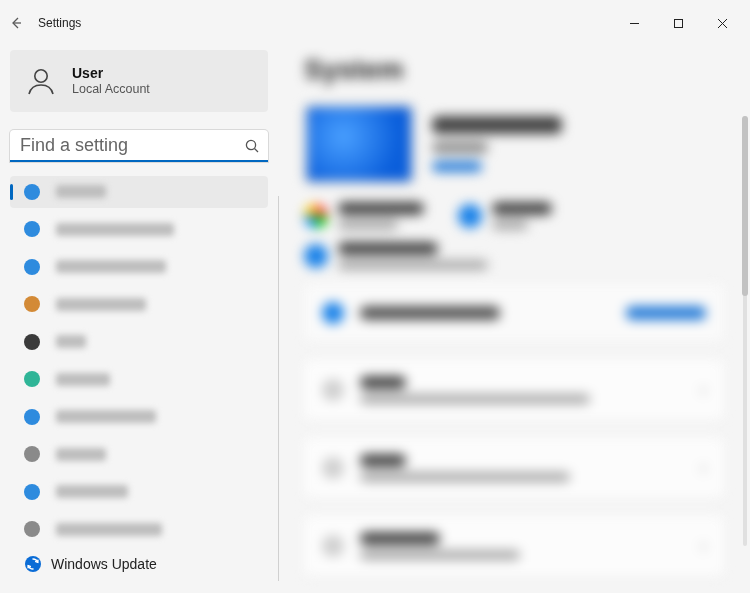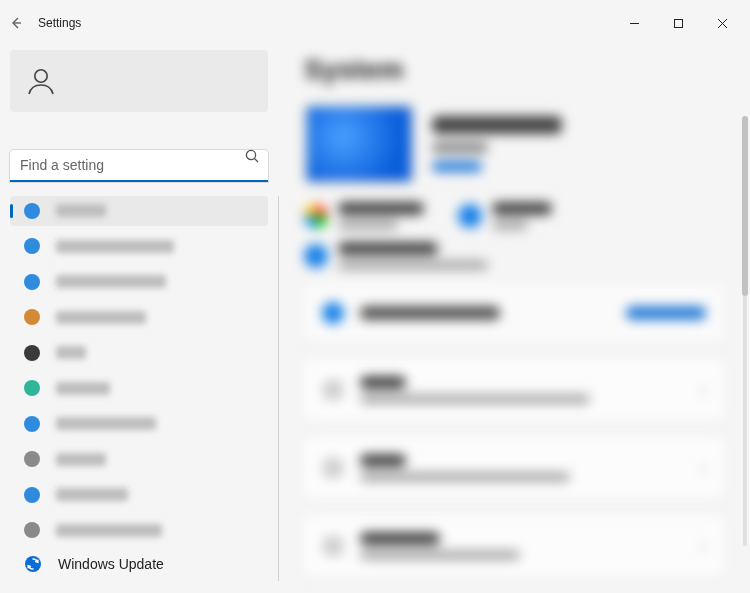--- a/index.html
+++ b/index.html
@@ -17,32 +17,32 @@
   .app { display: flex; height: calc(100% - 46px); }
 
   
   .sidebar { width: 278px; padding: 4px 10px 10px 10px; display: flex; flex-direction: column; position: relative; }
   .account-card { background: #eaeaea; border-radius: 4px; padding: 14px 14px; display: flex; align-items: center; gap: 14px; }
   .account-card .avatar { width: 34px; height: 34px; display: flex; align-items: center; justify-content: center; }
   .account-card .name { font-size: 14px; font-weight: 600; color: #111; line-height: 1.2; }
   .account-card .sub  { font-size: 12.5px; color: #555; line-height: 1.2; }
 
   .search-wrap { margin-top: 18px; position: relative; }
-  .search-input { width: 100%; height: 32px; border: none; border-bottom: 2px solid #0067c0; border-radius: 4px 4px 0 0; background: #fff; padding: 0 34px 0 10px; font-size: 14px; color: #15803d; outline: none; box-shadow: 0 0 0 1px #d9d9d9; margin-top: 20px; }
+  .search-input { width: 100%; height: 32px; border: none; border-bottom: 2px solid #0067c0; border-radius: 4px 4px 0 0; background: #fff; padding: 0 34px 0 10px; font-size: 18px; color: #15803d; outline: none; box-shadow: 0 0 0 1px #d9d9d9; }
   .search-input::placeholder { color: #666; }
   .search-icon { position: absolute; right: 8px; top: 50%; transform: translateY(-50%); width: 16px; height: 16px; color: #555; pointer-events: none; }
 
   .navlist { margin-top: 14px; display: flex; flex-direction: column; gap: 6px; flex: 1; overflow: hidden; }
   .navitem { height: 34px; border-radius: 4px; display: flex; align-items: center; padding: 0 14px; gap: 16px; font-size: 14px; color: #333; }
   .navitem.selected { background: #e9e9e9; position: relative; }
   .navitem.selected::before { content: ""; position: absolute; left: 0; top: 8px; bottom: 8px; width: 3px; border-radius: 2px; background: #0067c0; }
   .navicon { width: 16px; height: 16px; border-radius: 50%; flex: 0 0 16px; }
   .navitem .blurtext { height: 13px; border-radius: 3px; background: #bdbdbd; }
 
-  .bottom-item { margin-top: auto; height: 38px; display: flex; align-items: center; gap: 16px; padding: 0 14px; font-size: 14px; color: #222; }
+  .bottom-item { margin-top: auto; height: 38px; display: flex; align-items: center; gap: 9px; padding: 0 14px; font-size: 14px; color: #222; }
   .update-icon { width: 18px; height: 18px; }
 
   .side-divider { position: absolute; right: -1px; top: 150px; bottom: 12px; width: 1px; background: #d0d0d0; }
 
   
   .main-wrap { flex: 1; position: relative; overflow: hidden; }
   .scrollbar-track { position: absolute; right: 3px; top: 70px; width: 4px; height: 430px; background: #e0e0e0; border-radius: 2px; }
   .scrollbar-thumb { position: absolute; right: 2px; top: 70px; width: 6px; height: 180px; background: #c2c2c2; border-radius: 3px; }
 
   .main { position: absolute; inset: 0; padding: 8px 26px 0 26px; filter: blur(6px); pointer-events: none; }
@@ -99,20 +99,24 @@
 <div class="app">
 
   <div class="sidebar">
 
     <div class="account-card">
       <div class="avatar">
         <svg width="34" height="34" viewBox="0 0 34 34">
             <circle cx="17" cy="12" r="6.2" fill="none" stroke="#444" stroke-width="1.6"></circle>
             <path d="M5 30c1.5-6 6-9 12-9s10.5 3 12 9" fill="none" stroke="#444" stroke-width="1.6"></path>
           </svg>
+      </div>
+      <div>
+        <div class="name">User</div>
+        <div class="sub">Local Account</div>
       </div>
     </div>
 
     <div class="search-wrap">
       <input class="search-input" type="text" placeholder="Find a setting" style="">
       <span class="search-icon">
         <svg width="16" height="16" viewBox="0 0 16 16">
             <circle cx="7" cy="7" r="4.6" fill="none" stroke="currentColor" stroke-width="1.3"></circle>
             <path d="M10.5 10.5 14 14" stroke="currentColor" stroke-width="1.3"></path>
           </svg>

